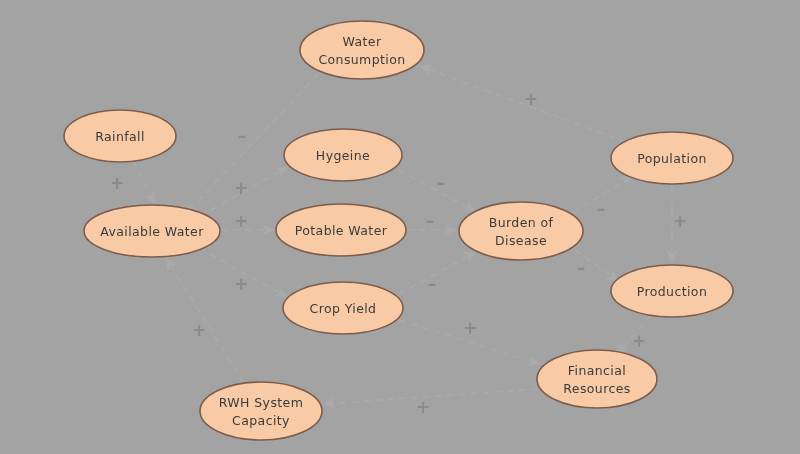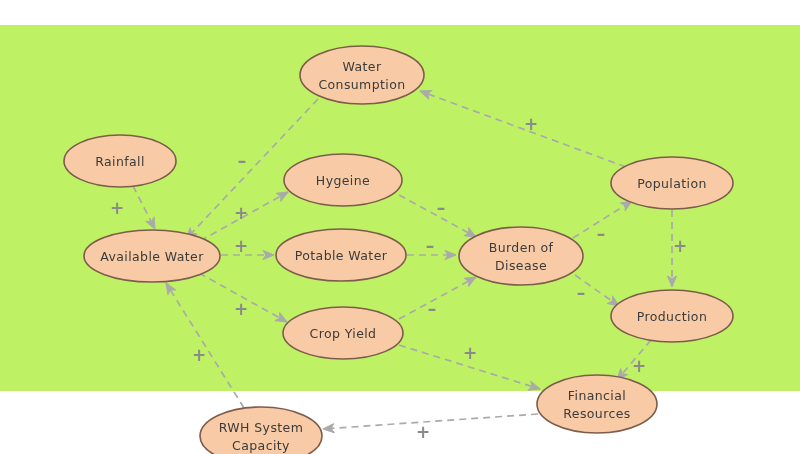--- a/index.html
+++ b/index.html
@@ -10,23 +10,22 @@
   }
   body {
     width: 800px;
     height: 454px;
     overflow: hidden;
     font-family: "DejaVu Sans", sans-serif;
   }
   #diagram-root {
     position: relative;
     width: 800px;
-    height: 366px;
-    background: #bef264;
-    margin-top: 25px;
+    height: 454px;
+    background: #a3a3a3;
   }
   svg#clд, svg#cld {
     display: block;
     width: 800px;
     height: 454px;
   }
   .node-ellipse {
     fill: #f8cba6;
     stroke: #7d5c4b;
     stroke-width: 1.6;

